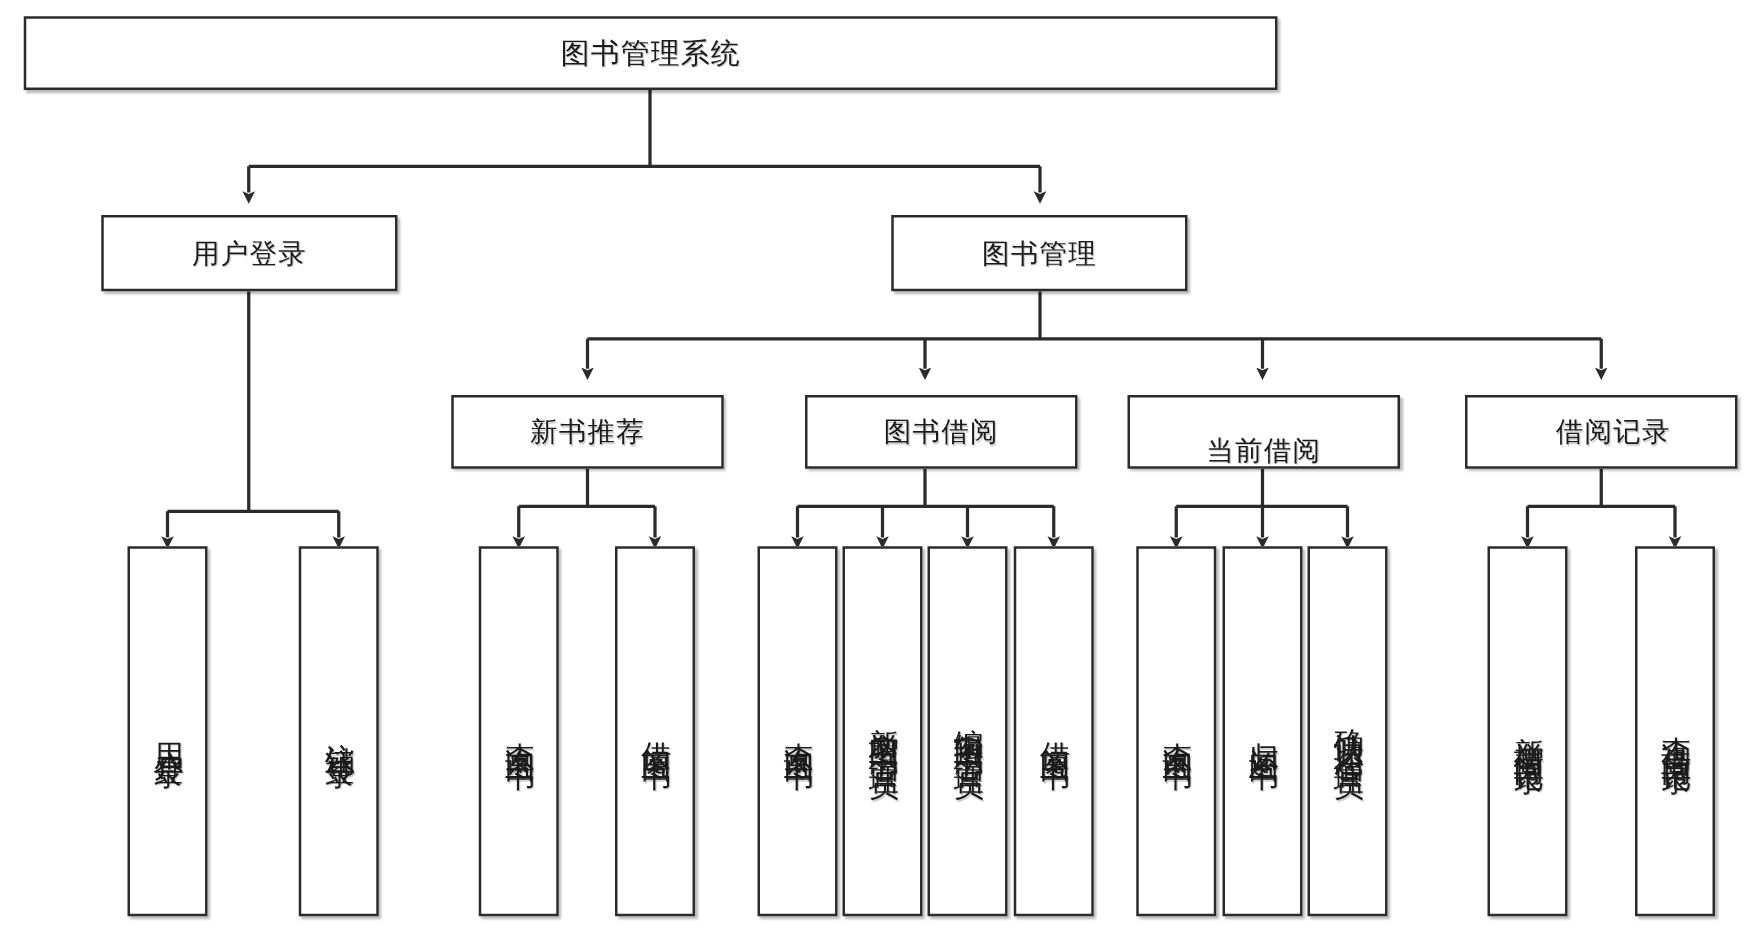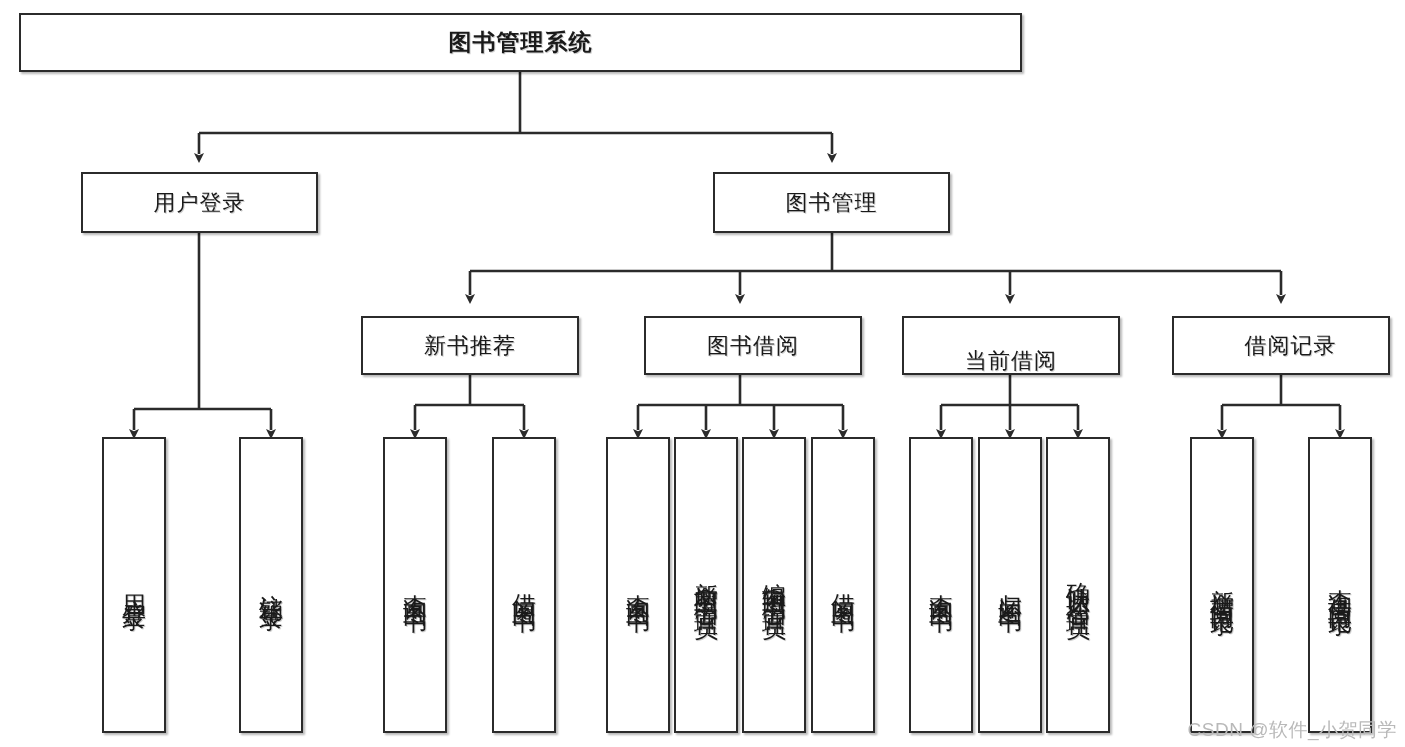--- a/index.html
+++ b/index.html
@@ -20,21 +20,21 @@
     display:flex;align-items:center;justify-content:center;
   }
   .nodebox .lbl{
     color:#1a1a1a;
     font-size:22px;
     line-height:1.15;
     letter-spacing:1px;
     white-space:nowrap;
     text-shadow:1px 1px 0 rgba(120,120,120,0.35);
   }
-  .nodebox.root .lbl{font-size:23px;font-weight:bold;}
+  .nodebox.root .lbl{font-size:23px;}
   .nodebox.leaf{
     box-shadow:2px 2px 2px rgba(0,0,0,0.28);
   }
   .nodebox.leaf .lbl{
     writing-mode:vertical-rl;
     text-orientation:upright;
     font-size:24px;
     letter-spacing:5px;
     line-height:1;
     white-space:normal;
@@ -166,14 +166,13 @@
     <span class="lbl">确认归还（管理员）</span>
   </div>
 
   <div class="nodebox leaf" style="left:1190px;top:437px;width:64px;height:296px;">
     <span class="lbl">新增借阅记录</span>
   </div>
   <div class="nodebox leaf" style="left:1308px;top:437px;width:64px;height:296px;">
     <span class="lbl">查询借阅记录</span>
   </div>
 
-  <div class="watermark">CSDN @软件_小贺同学</div>
 </div>
 
 </body></html>

